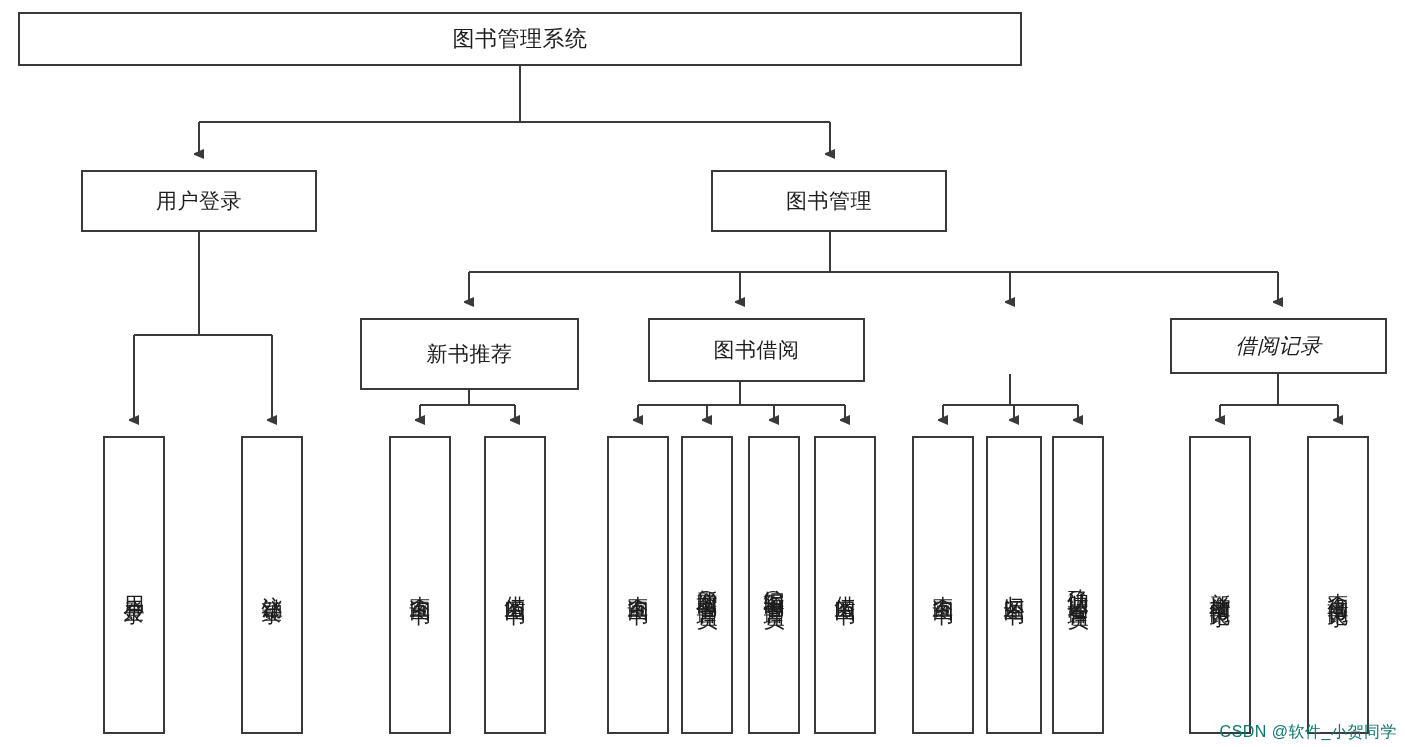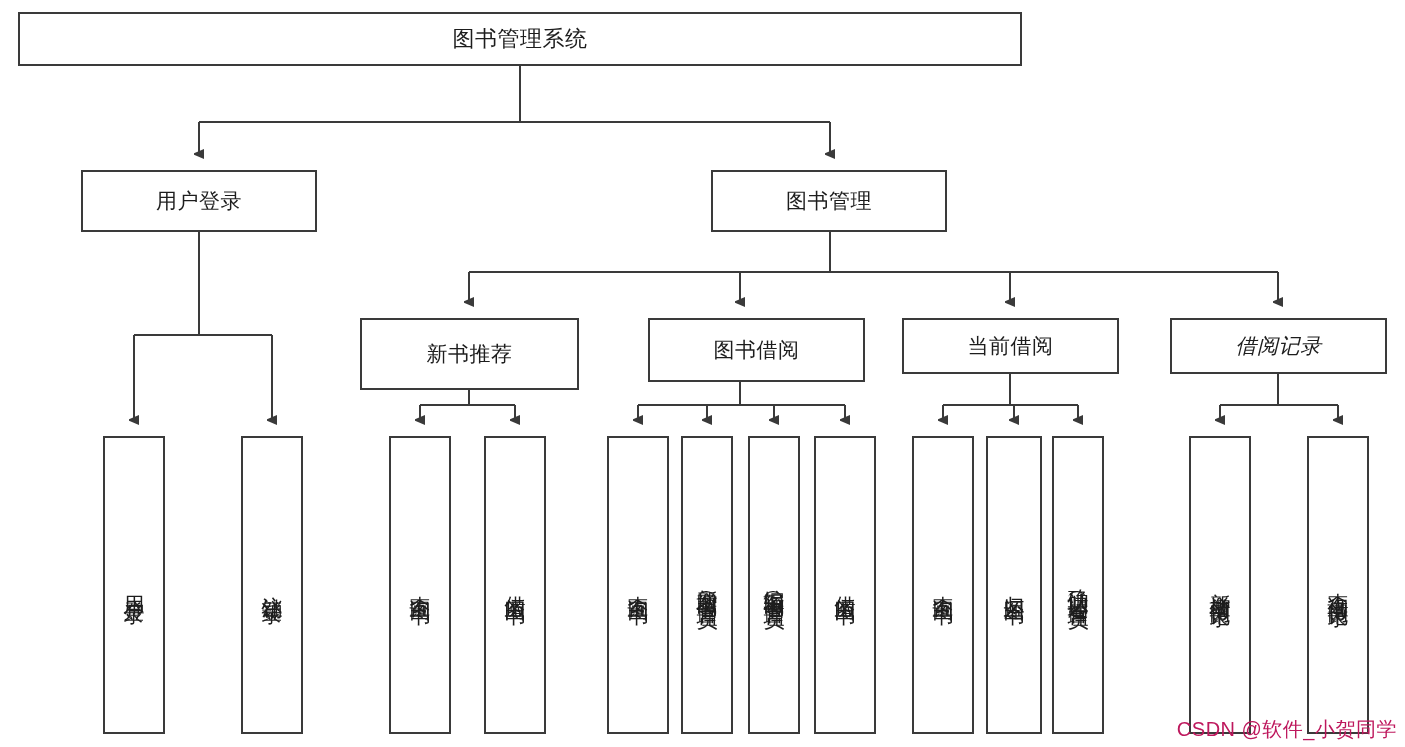--- a/index.html
+++ b/index.html
@@ -57,22 +57,22 @@
   }
   .node-v span {
     writing-mode: vertical-rl;
     text-orientation: upright;
     display: block;
   }
   .watermark {
     position: absolute;
     right: 8px;
     bottom: 4px;
-    font-size: 20px;
-    color: #be185d;
+    font-size: 16px;
+    color: #0f766e;
     letter-spacing: 0.5px;
     white-space: nowrap;
     user-select: none;
   }
 </style>
 </head>
 <body>
 
 <div id="canvas">
 
@@ -144,23 +144,20 @@
   <div class="node node-v" style="left:241px; top:436px; width:62px; height:298px;">
     <span>注销登录</span>
   </div>
 
   <div class="node node-h" style="left:360px; top:318px; width:219px; height:72px;">
     <span>新书推荐</span>
   </div>
   <div class="node node-h" style="left:632px; top:318px; width:217px; height:64px;margin-left:16px;">
     <span>图书借阅</span>
   </div>
-  <div class="node node-h" style="left:902px; top:318px; width:217px; height:56px;">
-    <span>当前借阅</span>
-  </div>
   <div class="node node-h" style="left:1170px; top:318px; width:217px; height:56px;font-style:italic;">
     <span>借阅记录</span>
   </div>
 
   <div class="node node-v" style="left:389px; top:436px; width:62px; height:298px;">
     <span>查询图书</span>
   </div>
   <div class="node node-v" style="left:484px; top:436px; width:62px; height:298px;">
     <span>借阅图书</span>
   </div>

